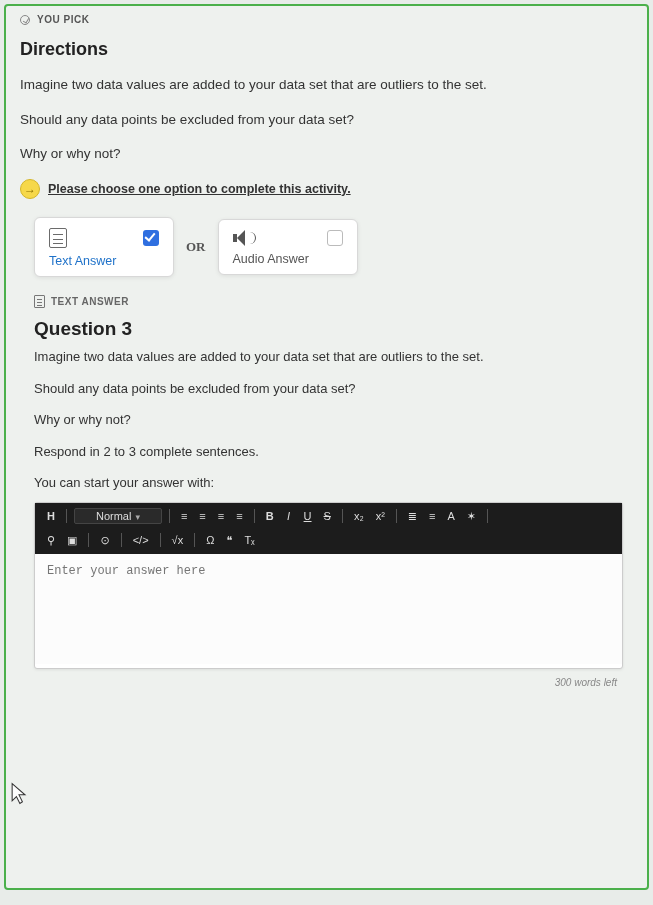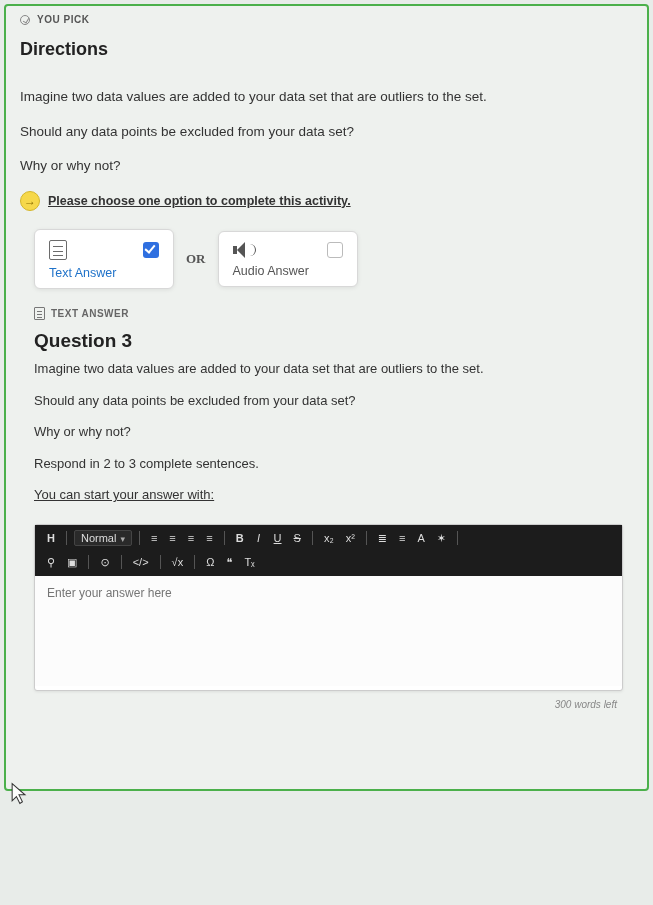--- a/index.html
+++ b/index.html
@@ -10,21 +10,21 @@
     height: 905px;
     overflow: hidden;
     position: relative;
   }
   .page {
     border: 2px solid #4bb04b;
     border-radius: 4px;
     margin: 4px;
     padding: 8px 14px 14px 14px;
     background: #eef1ee;
-    height: 787px;
+    height: 886px;
     position: relative;
   }
   .you-pick {
     font-size: 10px;
     font-weight: bold;
     color: #555;
     letter-spacing: 0.5px;
     margin-bottom: 14px;
   }
   .you-pick .ico {
@@ -42,21 +42,21 @@
     left:3px;top:1px;
     width:3px;height:5px;
     border-right:1px solid #888;
     border-bottom:1px solid #888;
     transform:rotate(30deg);
   }
   .directions-h {
     font-size: 18px;
     font-weight: 600;
     color: #222;
-    margin-bottom: 28px;
+    margin-bottom: 16px;
   }
   .para {
     font-size: 13.5px;
     color: #333;
     margin-bottom: 16px;
     line-height: 1.35;
   }
   .please-row {
     display:flex;
     align-items:center;
@@ -182,21 +182,21 @@
   }
   .section-tag .mini-doc{
     width:11px;height:13px;border:1px solid #777;border-radius:1px;position:relative;
   }
   .section-tag .mini-doc::before{content:'';position:absolute;left:2px;right:2px;top:3px;height:1px;background:#777;box-shadow:0 3px 0 #777,0 6px 0 #777;}
   .qblock{margin-left:14px;}
   .q-title{
     font-size:19px;font-weight:700;color:#222;margin-bottom:8px;
   }
   .q-para{font-size:13px;color:#333;margin-bottom:14px;line-height:1.35;}
-  .q-para.tight{margin-bottom:20px;text-decoration:underline;}
+  .q-para.tight{margin-bottom:10px;}
   .bullet{font-size:13px;color:#333;margin:0 0 16px 22px;}
   .bullet::before{content:'▪';margin-right:10px;color:#333;}
   
   .editor{
     margin:0 10px 0 14px;
     border:1px solid #ccc;
     border-radius:3px;
     background:#fff;
     box-shadow:0 1px 3px rgba(0,0,0,.08);
   }
@@ -219,34 +219,34 @@
   }
   .toolbar .sep{
     width:1px;height:14px;background:#555;margin:0 3px;
   }
   .toolbar .row2{ flex-basis:100%; display:flex;align-items:center;gap:4px;margin-top:3px;}
   .tb-bold{font-weight:bold;}
   .tb-ital{font-style:italic;font-family:serif;}
   .tb-under{text-decoration:underline;}
   .tb-strike{text-decoration:line-through;}
   .sel{
-    background:#2a2a2a;border:1px solid #444;padding:1px 6px;border-radius:2px;
+    background:#2a2a2a;border:1px solid #444;padding:1px 21px;border-radius:2px;
     display:flex;align-items:center;gap:4px;
   }
   .sel .caret::after{content:'▾';font-size:9px;color:#aaa;}
   .textarea{
     width:100%;
     min-height:110px;
     border:none;
     outline:none;
     resize:none;
     font-size:12px;
     color:#888;
     padding:10px 12px;
-    font-family:Liberation Sans, sans-serif;
+    font-family:Liberation Mono, monospace;
     background:#fcfcfc;
   }
   .words-left{
     text-align:right;
     font-size:10px;
     font-style:italic;
     color:#888;
     margin:8px 16px 0 0;
   }
   .cursor-arrow{

